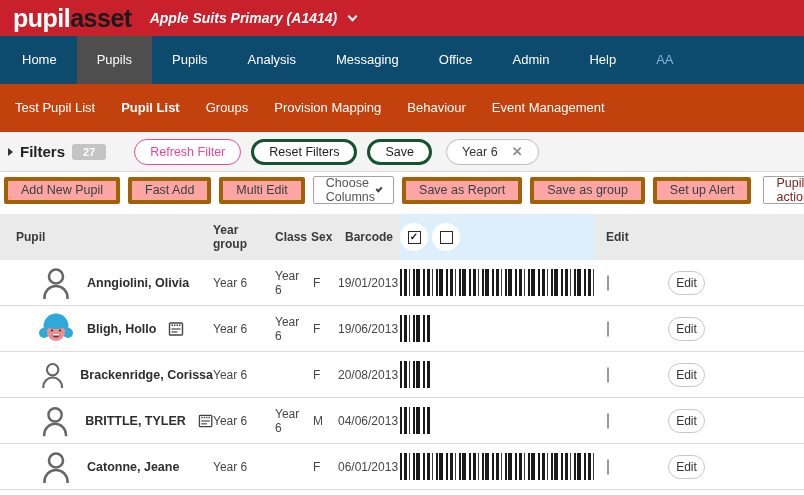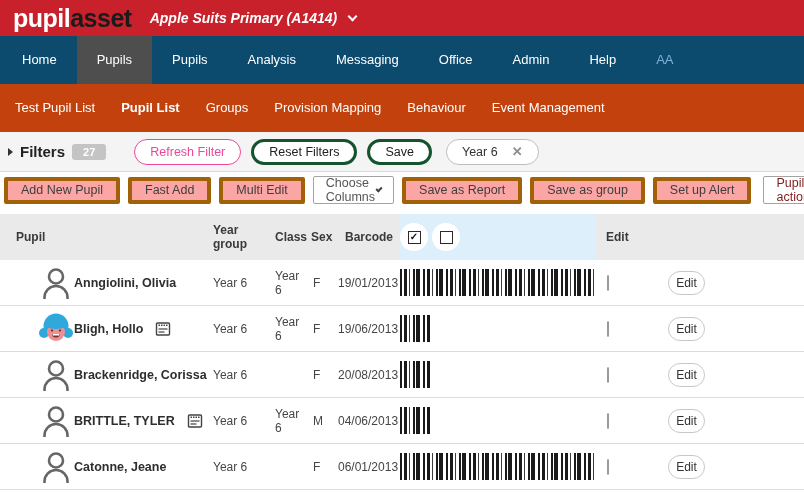--- a/index.html
+++ b/index.html
@@ -69,21 +69,21 @@
   .th-barcode { text-align:center; }
   .th-select { background:#DDEFFA; height:46px; display:flex; align-items:center; padding-left:6px; }
   .th-edit { padding-left:11px !important; }
   .circle-btn { width:28px; height:28px; border-radius:50%; background:#fff;
     display:flex; align-items:center; justify-content:center; margin-right:4px; cursor:pointer; }
   .cb-glyph { width:13px; height:13px; border:1.5px solid #2A2A2A; display:flex;
     align-items:center; justify-content:center; font-size:10px; font-weight:bold; color:#111; line-height:1; }
 
   .pupil-row { height:46px; border-bottom:1px solid #DCDCDC; font-size:12px; color:#454545; }
   .cell-pupil { display:flex; align-items:center; padding-left:38px; }
-  .pupil-name { font-weight:bold; font-size:12.5px; color:#2E2E2E; cursor:pointer; white-space:nowrap; }
+  .pupil-name { font-weight:bold; font-size:12.5px; color:#2E2E2E; margin-left:13px; cursor:pointer; white-space:nowrap; }
   .note-icon { margin-left:12px; display:inline-flex; }
   .cell-sex { padding-left:5px; }
   .barcode { height:27px;
     background:repeating-linear-gradient(90deg,
       #1a1a1a 0 2px, #fff 2px 4px, #1a1a1a 4px 7px, #fff 7px 9px,
       #3d3d3d 9px 10px, #fff 10px 13px, #1a1a1a 13px 15px, #fff 15px 16px,
       #1a1a1a 16px 20px, #fff 20px 23px); }
   .barcode.long { width:197px; }
   .barcode.short { width:31px; }
   .row-checkbox { width:11px; height:11px; border:1px solid #9A9A9A; border-radius:2px;

